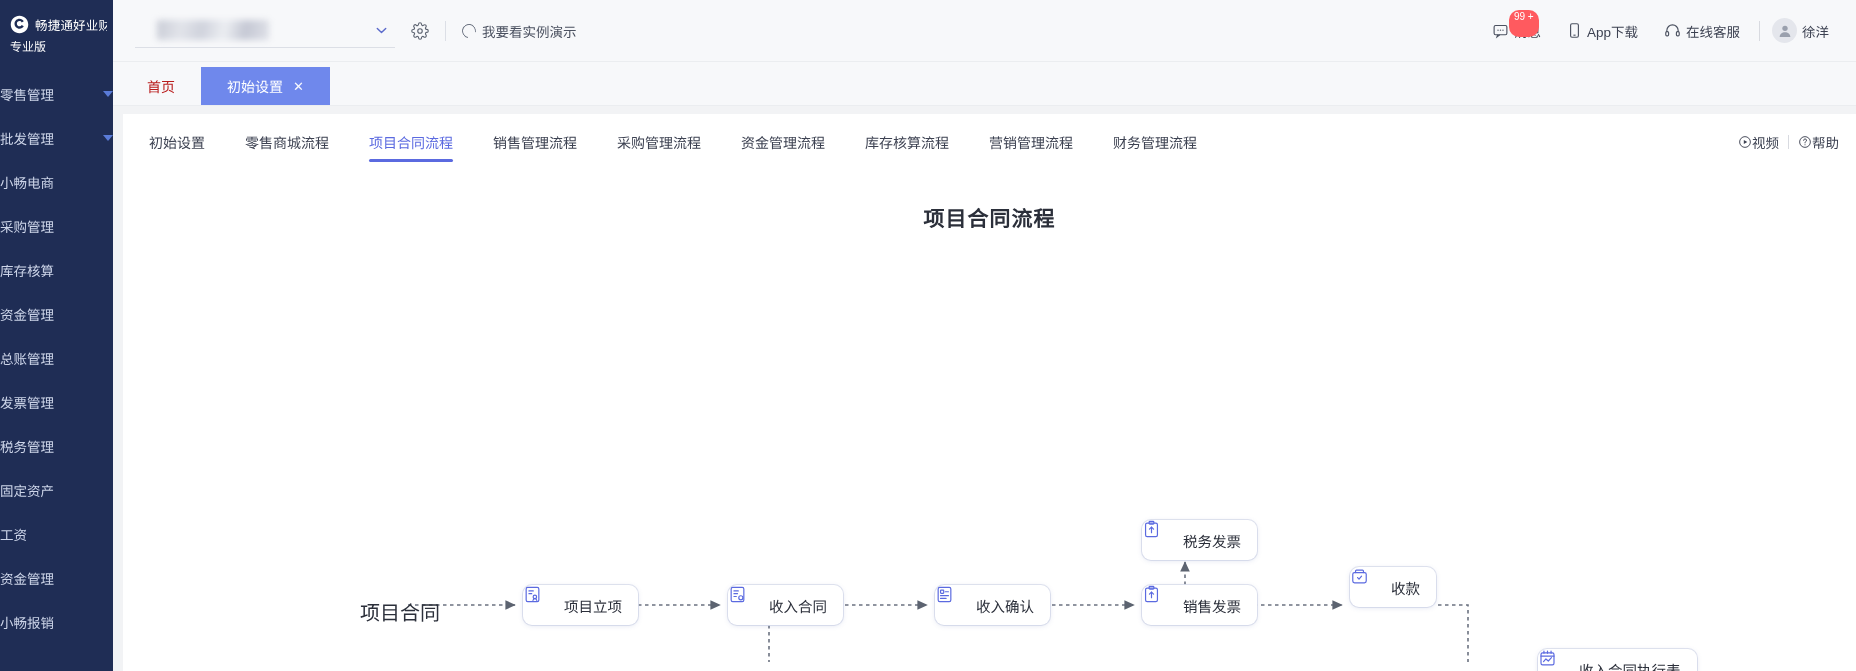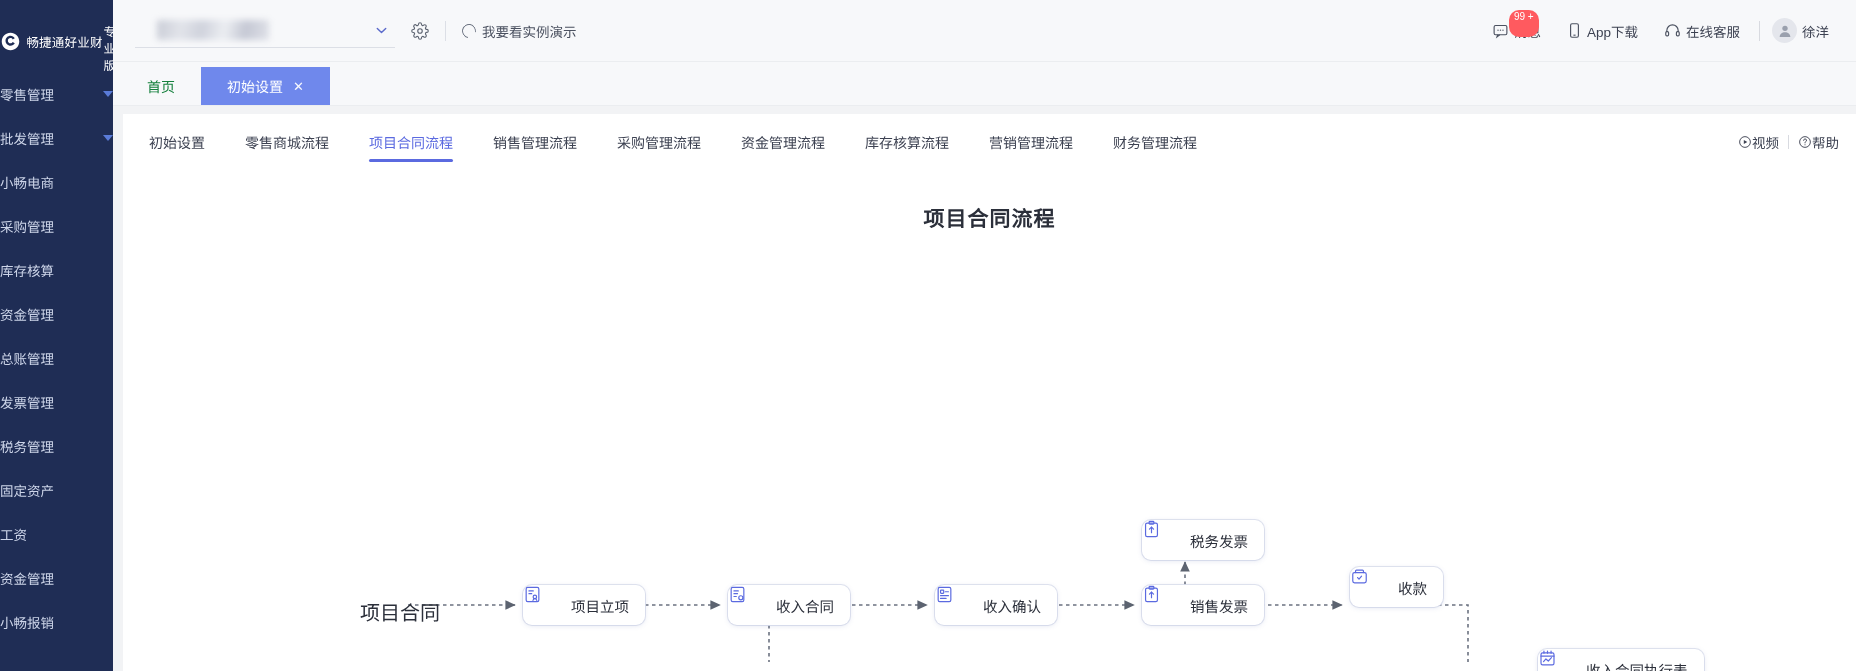--- a/index.html
+++ b/index.html
@@ -16,22 +16,22 @@
   
   .sidebar {
     width: 113px; height: 671px;
     background: #1f2d55;
     flex: 0 0 113px;
     position: relative;
     overflow: hidden;
   }
   .brand {
     height: 62px;
-    padding: 20px 6px 0 9px;
-    display: flex; flex-direction: row; justify-content: center;
+    padding: 5px 6px 0 9px;
+    display: flex; flex-direction: column; justify-content: center;
   }
   .brand-row { display: flex; align-items: center; gap: 5px; }
   .brand-logo {
     width: 21px; height: 21px; flex: 0 0 21px;
     display:flex; align-items:center; justify-content:center;
   }
   .brand-name {
     color: #ffffff; font-size: 12.5px; letter-spacing: .2px;
     white-space: nowrap; overflow: hidden;
   }
@@ -100,21 +100,21 @@
   }
 
   
   .pagetabs {
     height: 44px; background:#f7f8fa;
     display:flex; align-items:flex-end; padding-left: 8px;
     border-bottom: 1px solid #ebedf0;
   }
   .ptab {
     height: 38px; display:flex; align-items:center; justify-content:center;
-    padding: 0 26px; font-size: 14px; color:#15803d; cursor:pointer;
+    padding: 0 26px; font-size: 14px; color:#b91c1c; cursor:pointer;
     white-space:nowrap;
   }
   .ptab.active { background:#6f88ec; color:#ffffff; }
   .ptab .x { margin-left: 10px; font-size: 13px; opacity:.95; }
 
   
   .content {
     flex:1 1 auto; margin: 8px 0 0 10px; background:#ffffff; position:relative; overflow:hidden;
   }
   .subtabs {
@@ -140,21 +140,21 @@
   .flow-title {
     text-align:center; font-size: 21px; color:#2b2f3a; margin-top: 32px; letter-spacing: 1px;
   }
   .canvas { position:relative; width: 100%; height: 420px; margin-top: 10px; }
   .canvas svg { position:absolute; left:0; top:0; }
 
   .node {
     position:absolute; height:40px; background:#ffffff;
     border-radius: 9px;
     box-shadow: 0 1px 5px rgba(90,105,180,.17), 0 0 0 1px rgba(225,228,240,.9);
-    display:flex; align-items:center; gap:16px;
+    display:flex; align-items:center; gap:9px;
     padding: 0 16px 0 13px; cursor:pointer; white-space:nowrap;
     font-size: 14.5px; color:#2b2f3a;
   }
   .node .ico { width:19px;height:19px;flex:0 0 19px; display:flex;align-items:center;justify-content:center; }
   .rowlabel {
     position:absolute; font-size:20px; color:#2b2f3a; white-space:nowrap;margin-left:32px;
   }
   .edgelabel {
     position:absolute; font-size:12.5px; color:#8b8f9c; white-space:nowrap;
   }

